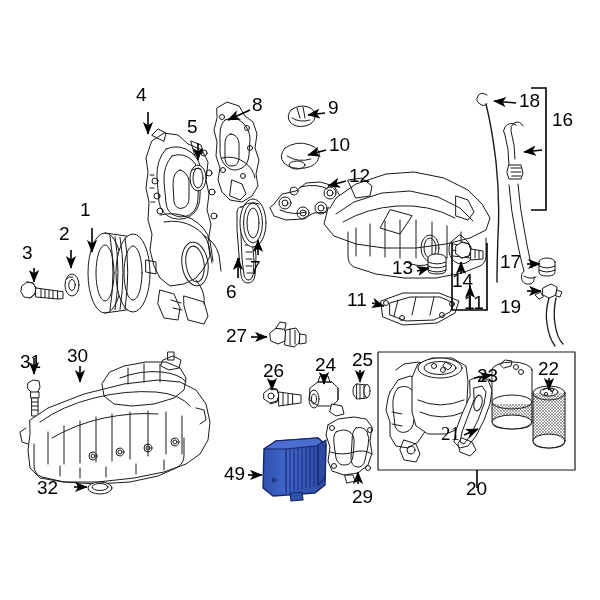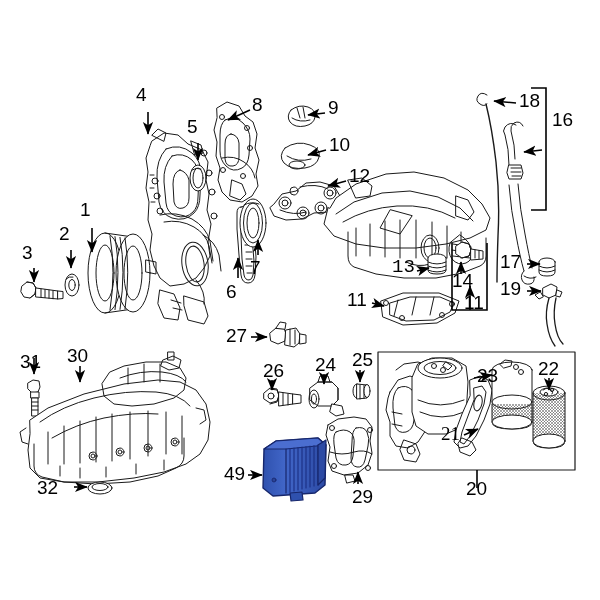--- a/index.html
+++ b/index.html
@@ -434,27 +434,27 @@
   <div class="callout" style="left:22px;  top:243px;">3</div>
   <div class="callout" style="left:136px; top:85px;">4</div>
   <div class="callout" style="left:187px; top:117px;">5</div>
   <div class="callout" style="left:226px; top:282px;">6</div>
   <div class="callout" style="left:250px; top:258px;">7</div>
   <div class="callout" style="left:252px; top:95px;">8</div>
   <div class="callout" style="left:328px; top:98px;">9</div>
   <div class="callout" style="left:329px; top:135px;">10</div>
   <div class="callout" style="left:464px; top:293px;">11</div>
   <div class="callout" style="left:349px; top:166px;">12</div>
-  <div class="callout" style="left:392px; top:258px;font-family:Liberation Mono, monospace;">13</div>
+  <div class="callout" style="left:392px; top:258px;">13</div>
   <div class="callout" style="left:452px; top:271px;">14</div>
   <div class="callout" style="left:347px; top:290px;">11</div>
   <div class="callout" style="left:552px; top:110px;">16</div>
   <div class="callout" style="left:500px; top:252px;">17</div>
   <div class="callout" style="left:519px; top:91px;">18</div>
-  <div class="callout" style="left:500px; top:279px;text-align:center;">19</div>
+  <div class="callout" style="left:500px; top:297px;text-align:center;">19</div>
   <div class="callout" style="left:466px; top:479px;">20</div>
   <div class="callout" style="left:441px; top:424px;font-family:Liberation Serif, serif;">21</div>
   <div class="callout" style="left:538px; top:359px;">22</div>
   <div class="callout" style="left:449px; top:366px;margin-left:28px;">23</div>
   <div class="callout" style="left:315px; top:355px;">24</div>
   <div class="callout" style="left:352px; top:350px;text-align:center;">25</div>
   <div class="callout" style="left:263px; top:361px;">26</div>
   <div class="callout" style="left:226px; top:326px;">27</div>
   <div class="callout" style="left:224px; top:464px;">49</div>
   <div class="callout" style="left:352px; top:487px;">29</div>

